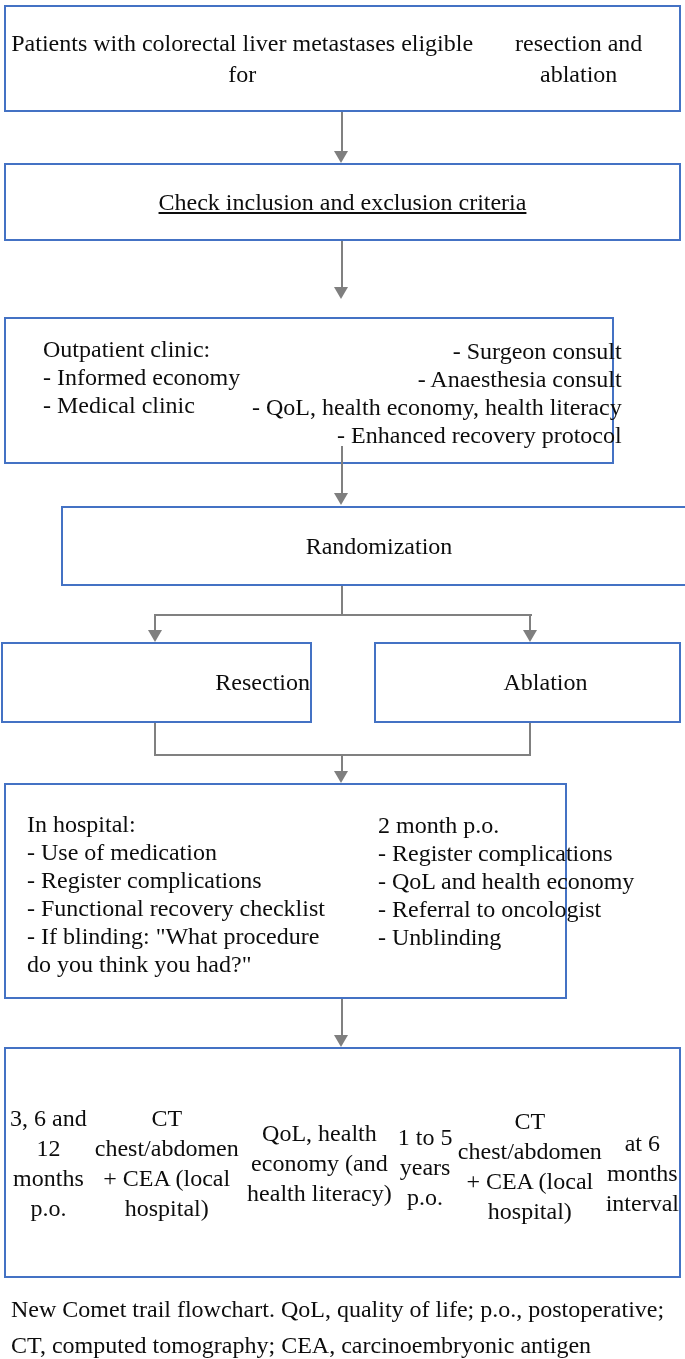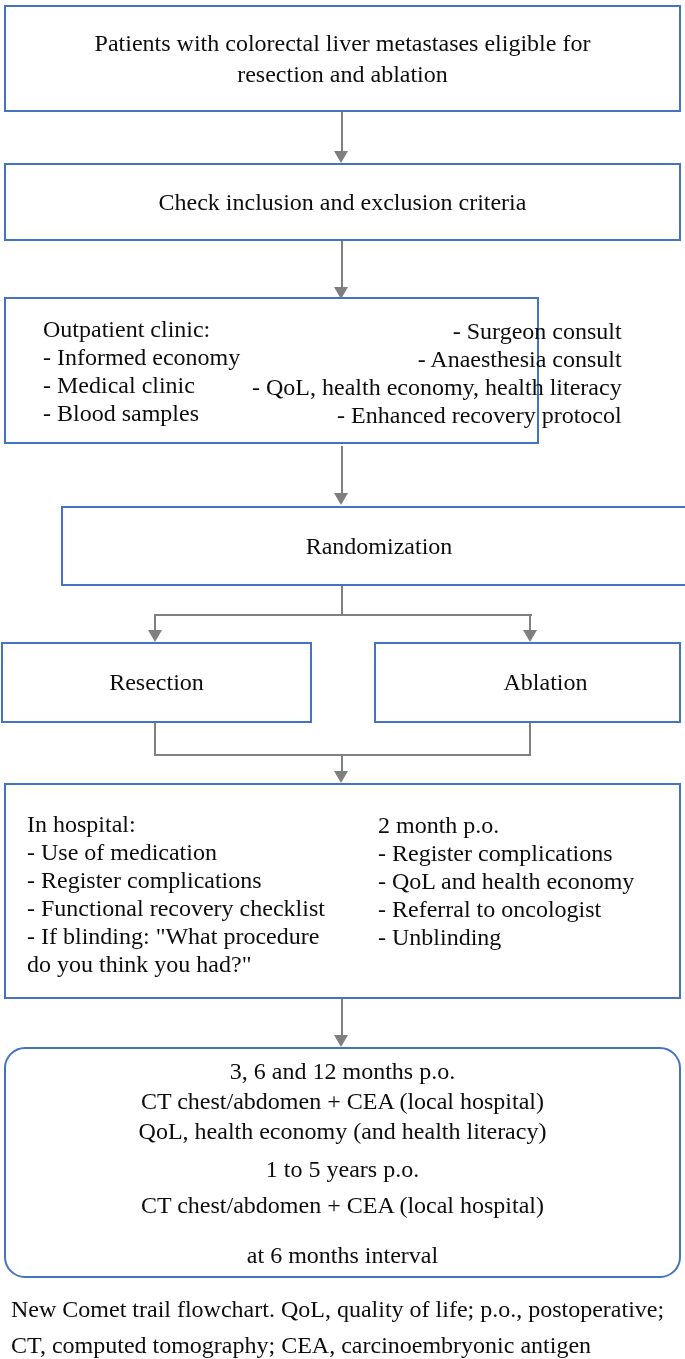--- a/index.html
+++ b/index.html
@@ -19,21 +19,20 @@
   .fbox {
     position: absolute;
     border: 2px solid #4472C4;
     background: #ffffff;
     box-sizing: border-box;
     font-size: 24px;
     line-height: 31px;
   }
   .fbox.center {
     display: flex;
-    flex-direction: column;
     align-items: center;
     justify-content: center;
     text-align: center;
   }
   .col {
     position: absolute;
     white-space: nowrap;
     font-size: 24px;
     line-height: 28px;
   }
@@ -74,33 +73,32 @@
 <div id="canvas">
 
   <div class="fbox center" id="box-eligibility" style="left:4px; top:5px; width:677px; height:107px;">
     <div>Patients with colorectal liver metastases eligible for</div>
     <div>resection and ablation</div>
   </div>
 
   <div class="vline" style="left:341px; top:112px; height:40px;"></div>
   <div class="arrowhead" style="left:334px; top:151px;"></div>
 
-  <div class="fbox center" id="box-criteria" style="left:4px; top:163px; width:677px; height:78px;">
+  <div class="fbox center" id="box-criteria" style="left:4px; top:163px; width:677px; height:78px;text-decoration:underline;">
     <div>Check inclusion and exclusion criteria</div>
   </div>
 
   <div class="vline" style="left:341px; top:241px; height:46px;"></div>
   <div class="arrowhead" style="left:334px; top:287px;"></div>
 
-  <div class="fbox" id="box-outpatient" style="left:4px; top:297px; width:535px; height:147px;">
+  <div class="fbox" id="box-outpatient" style="left:4px; top:317px; width:610px; height:147px;">
     <div class="col" style="left:37px; top:16px;">
       <div>Outpatient clinic:</div>
       <div>- Informed economy</div>
       <div>- Medical clinic</div>
-      <div>- Blood samples</div>
     </div>
     <div class="col" style="left:246px; top:18px;text-align:right;">
       <div>- Surgeon consult</div>
       <div>- Anaesthesia consult</div>
       <div>- QoL, health economy, health literacy</div>
       <div>- Enhanced recovery protocol</div>
     </div>
   </div>
 
   <div class="vline" style="left:341px; top:446px; height:47px;"></div>
@@ -110,56 +108,56 @@
     <div>Randomization</div>
   </div>
 
   <div class="vline" style="left:341px; top:586px; height:30px;"></div>
   <div class="hline" style="left:154px; top:614px; width:378px;"></div>
   <div class="vline" style="left:154px; top:614px; height:18px;"></div>
   <div class="arrowhead" style="left:148px; top:630px;"></div>
   <div class="vline" style="left:529px; top:614px; height:18px;"></div>
   <div class="arrowhead" style="left:523px; top:630px;"></div>
 
-  <div class="fbox center" id="box-resection" style="left:1px; top:642px; width:311px; height:81px;">
+  <div class="fbox center" id="box-resection" style="left:1px; top:642px; width:311px; height:81px;justify-content:flex-end;">
     <div>Resection</div>
   </div>
 
   <div class="fbox center" id="box-ablation" style="left:374px; top:642px; width:307px; height:81px;padding-left:36px;">
     <div>Ablation</div>
   </div>
 
   <div class="vline" style="left:154px; top:723px; height:33px;"></div>
   <div class="vline" style="left:529px; top:723px; height:33px;"></div>
   <div class="hline" style="left:154px; top:754px; width:377px;"></div>
   <div class="vline" style="left:341px; top:754px; height:19px;"></div>
   <div class="arrowhead" style="left:334px; top:771px;"></div>
 
-  <div class="fbox" id="box-hospital" style="left:4px; top:783px; width:677px; height:216px;">
+  <div class="fbox" id="box-hospital" style="left:4px; top:783px; width:563px; height:216px;">
     <div class="col" style="left:21px; top:25px;">
       <div>In hospital:</div>
       <div>- Use of medication</div>
       <div>- Register complications</div>
       <div>- Functional recovery checklist</div>
       <div>- If blinding: "What procedure</div>
       <div>do you think you had?"</div>
     </div>
     <div class="col" style="left:372px; top:26px;">
       <div>2 month p.o.</div>
       <div>- Register complications</div>
       <div>- QoL and health economy</div>
       <div>- Referral to oncologist</div>
       <div>- Unblinding</div>
     </div>
   </div>
 
   <div class="vline" style="left:341px; top:999px; height:37px;"></div>
   <div class="arrowhead" style="left:334px; top:1035px;"></div>
 
-  <div class="fbox center" id="box-followup" style="left:4px; top:1047px; width:677px; height:231px;border-radius:21px;">
+  <div class="fbox center" id="box-followup" style="left:4px; top:1047px; width:677px; height:231px;">
     <div class="line">3, 6 and 12 months p.o.</div>
     <div class="line">CT chest/abdomen + CEA (local hospital)</div>
     <div class="line">QoL, health economy (and health literacy)</div>
     <div class="line gap1">1 to 5 years p.o.</div>
     <div class="line gap2">CT chest/abdomen + CEA (local hospital)</div>
     <div class="line gap3">at 6 months interval</div>
   </div>
 
   <div id="caption">
     <div>New Comet trail flowchart. QoL, quality of life; p.o., postoperative;</div>

